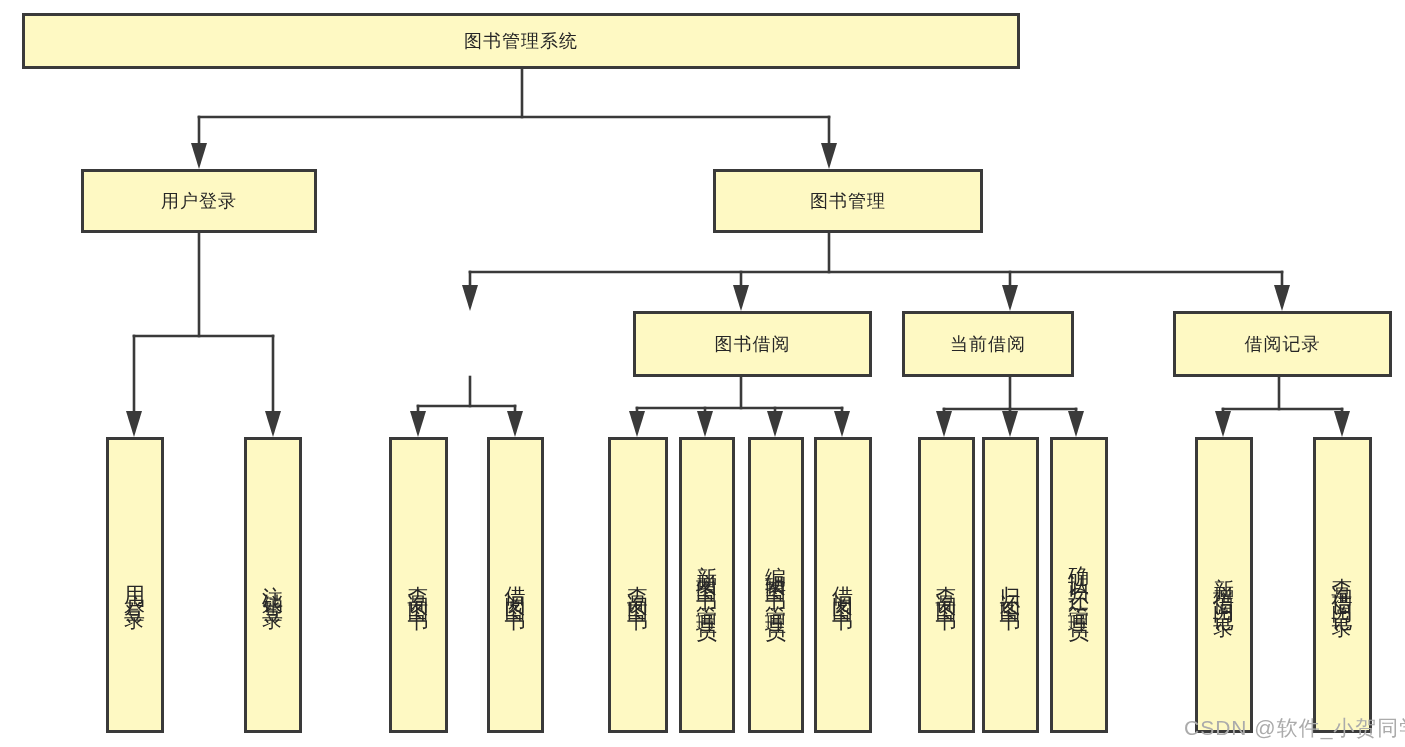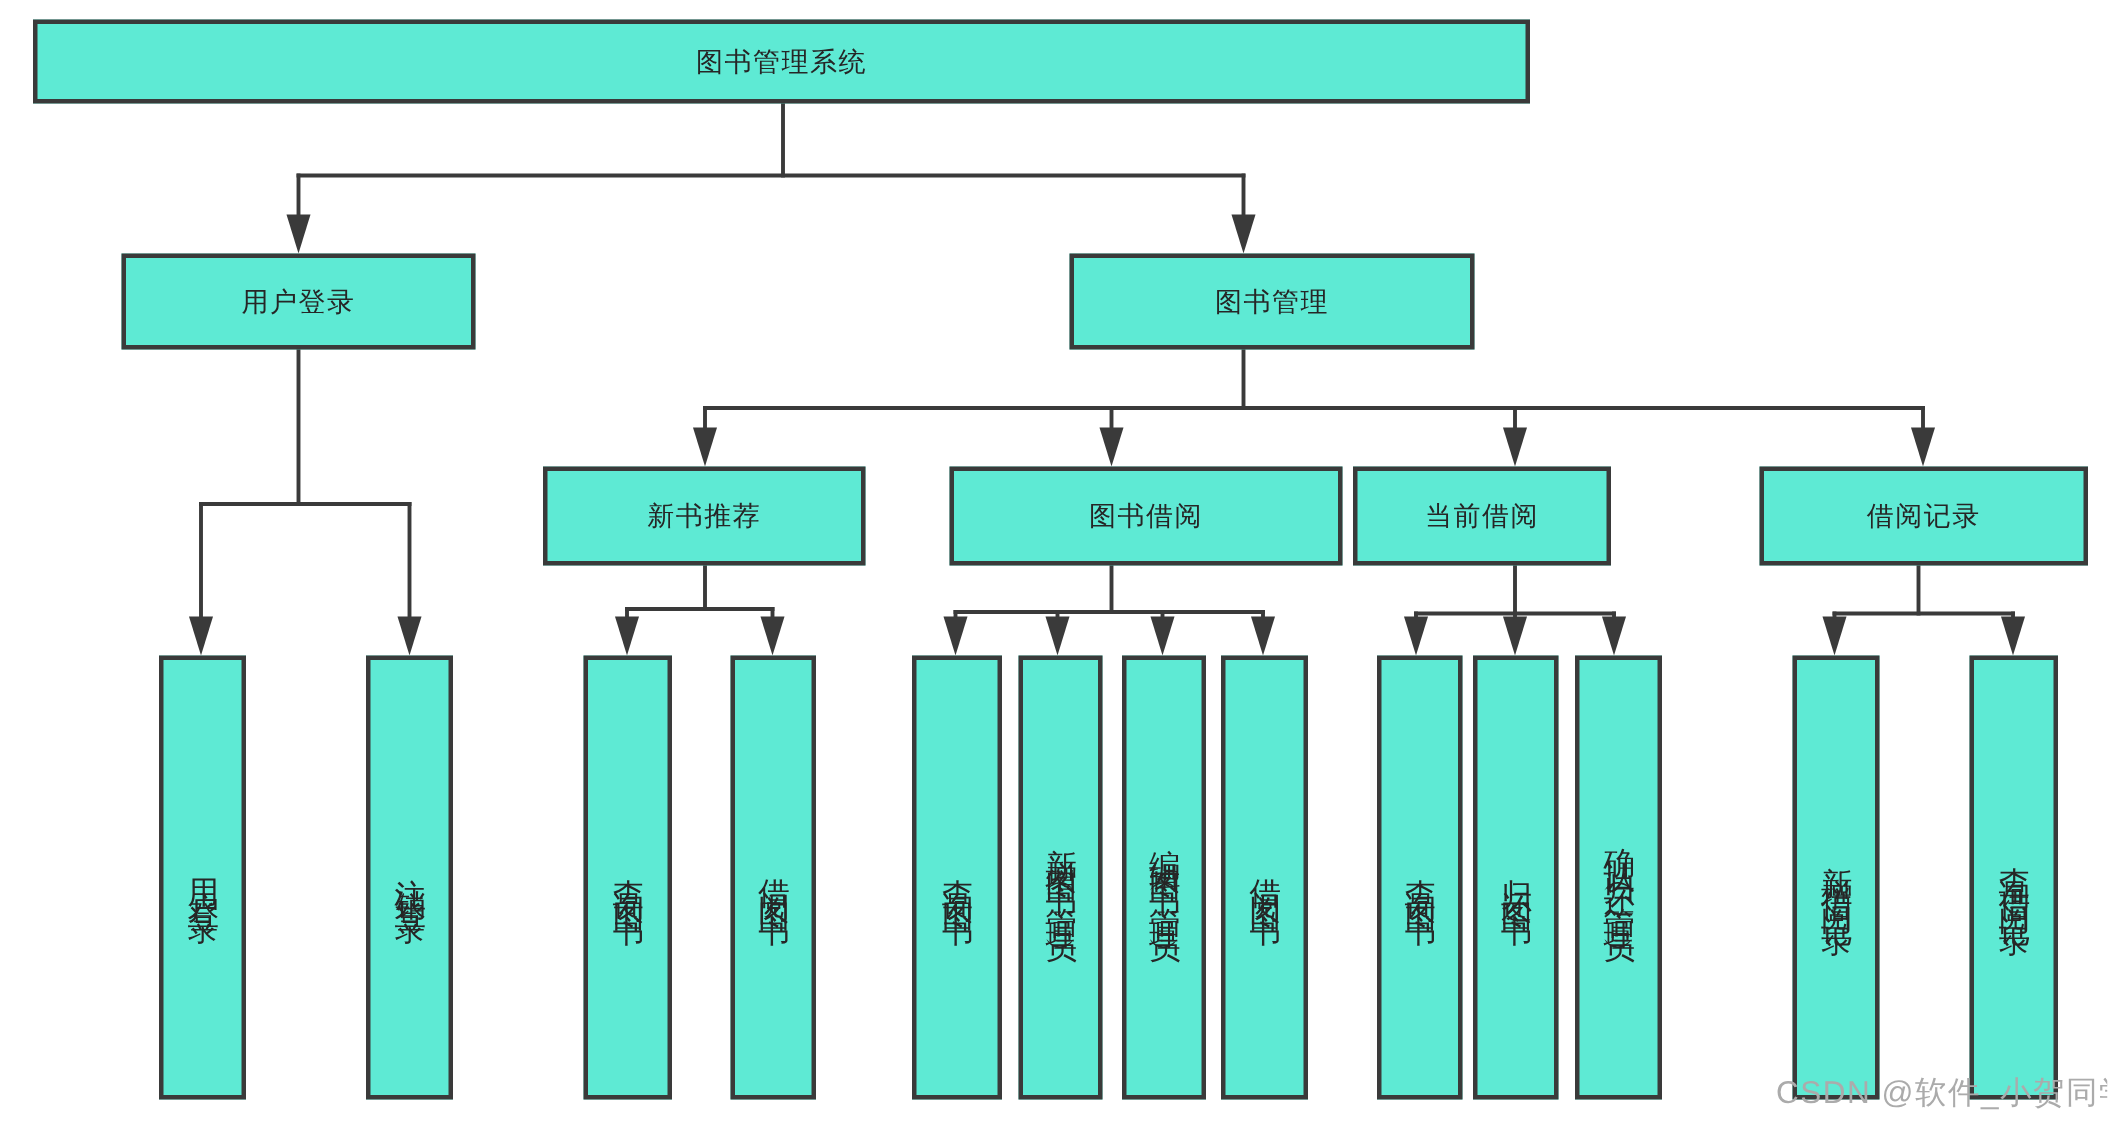--- a/index.html
+++ b/index.html
@@ -1,19 +1,19 @@
 <!DOCTYPE html>
 <html><head>
 <meta charset="utf-8">
 <style>
   html,body{margin:0;padding:0;background:#ffffff;}
   .stage{position:relative;width:1405px;height:747px;background:#ffffff;overflow:hidden;
          font-family:"Liberation Sans", sans-serif;}
   .wires{position:absolute;left:0;top:0;z-index:0;}
-  .box{position:absolute;z-index:1;background:#5eead4;border:3px solid #3a3a3a;
+  .box{position:absolute;z-index:1;background:#fef9c3;border:3px solid #3a3a3a;
        box-sizing:border-box;display:flex;align-items:center;justify-content:center;
        color:#262626;}
   .h{font-size:18px;letter-spacing:1px;}
   .v{padding:2px 0;}
   .vtext{writing-mode:vertical-rl;text-orientation:mixed;font-size:21px;
          letter-spacing:8px;line-height:1;color:#262626;}
   .watermark{position:absolute;z-index:2;left:1184px;top:714px;font-size:21px;
              color:#ababab;letter-spacing:1px;white-space:nowrap;}
 </style>
 </head>
@@ -85,22 +85,21 @@
       <polygon points="1215,411 1231,411 1223,437"></polygon>
       <polygon points="1334,411 1350,411 1342,437"></polygon>
     </g>
   </svg>
 
   <div class="box h" style="left:22px;top:13px;width:998px;height:56px">图书管理系统</div>
 
   <div class="box h" style="left:81px;top:169px;width:236px;height:64px">用户登录</div>
   <div class="box h" style="left:713px;top:169px;width:270px;height:64px">图书管理</div>
 
-  <div class="box h" style="left:362px;top:311px;width:215px;height:66px">新书推荐</div>
-  <div class="box h" style="left:633px;top:311px;width:262px;height:66px">图书借阅</div>
+  <div class="box h" style="left:633px;top:311px;width:239px;height:66px">图书借阅</div>
   <div class="box h" style="left:902px;top:311px;width:172px;height:66px">当前借阅</div>
   <div class="box h" style="left:1173px;top:311px;width:219px;height:66px">借阅记录</div>
 
   <div class="box v" style="left:106px;top:437px;width:58px;height:296px">
     <span class="vtext">用户登录</span>
   </div>
   <div class="box v" style="left:244px;top:437px;width:58px;height:296px">
     <span class="vtext">注销登录</span>
   </div>
 

